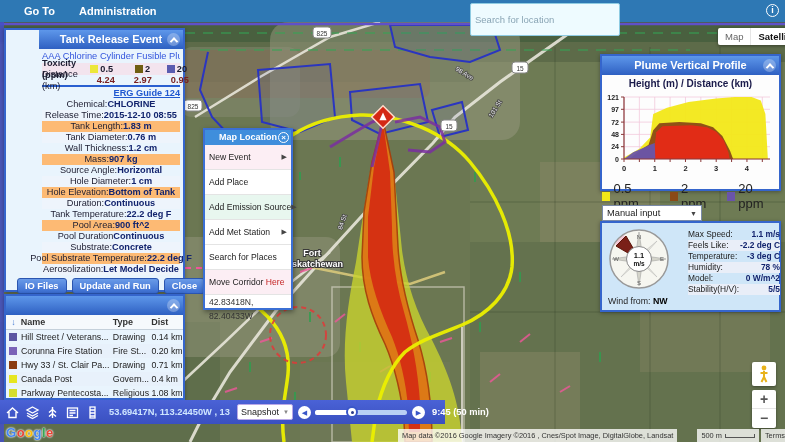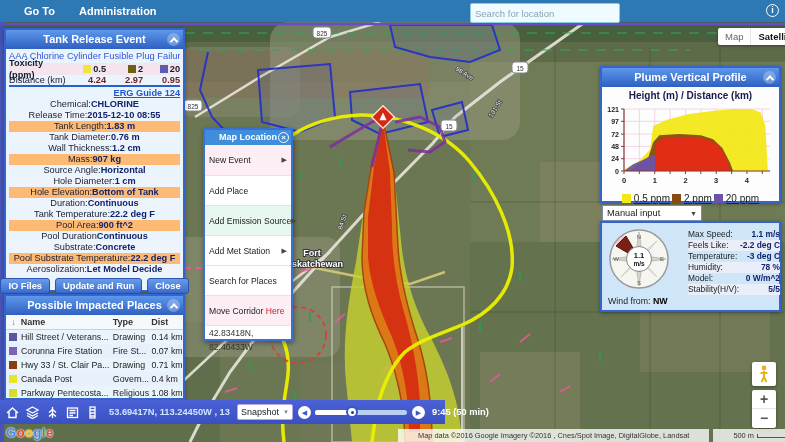--- a/index.html
+++ b/index.html
@@ -3,42 +3,42 @@
 <meta charset="utf-8">
 <style>
   html,body{margin:0;padding:0;background:#222;}
   *{box-sizing:border-box;font-family:"Liberation Sans",sans-serif;}
   #app{position:relative;width:785px;height:442px;overflow:hidden;background:#6b7752;}
   svg text{font-family:"Liberation Sans",sans-serif;}
 
   
   #top-bar{position:absolute;left:0;top:0;width:785px;height:22px;background:#2e78b4;z-index:40;display:flex;align-items:center;}
   .menu-item{color:#fff;font-size:11px;font-weight:bold;margin-left:24px;cursor:pointer;}
-  #search-input{position:absolute;left:470px;top:3px;width:150px;height:20px;background:#eefbff;border:1px solid #8ecbe2;font-size:9.5px;color:#333;padding:0 4px;border-radius:2px;}
+  #search-input{position:absolute;left:470px;top:3px;width:150px;height:33px;background:#eefbff;border:1px solid #8ecbe2;font-size:9.5px;color:#333;padding:0 4px;border-radius:2px;}
   #search-input::placeholder{color:#8aa5b5;}
   #info-icon{position:absolute;right:6px;top:4px;width:13px;height:13px;border:1.5px solid #fff;border-radius:50%;color:#fff;font-size:9px;font-weight:bold;text-align:center;line-height:11px;}
 
   
   #map-type{position:absolute;left:718px;top:28px;height:17px;display:flex;z-index:30;box-shadow:0 1px 3px rgba(0,0,0,.4);}
   #map-type div{background:#fff;font-size:9.5px;padding:0 7px;line-height:17px;cursor:pointer;}
   #btn-map{color:#666;border-right:1px solid #e5e5e5;border-radius:2px 0 0 2px;}
   #btn-satellite{color:#111;font-weight:bold;border-radius:0 2px 2px 0;}
   #pegman-box{position:absolute;left:752px;top:362px;width:24px;height:24px;background:#fff;border-radius:2px;z-index:30;box-shadow:0 1px 3px rgba(0,0,0,.4);display:flex;align-items:center;justify-content:center;cursor:pointer;}
   #zoom-box{position:absolute;left:752px;top:390px;width:24px;height:38px;background:#fff;border-radius:2px;z-index:30;box-shadow:0 1px 3px rgba(0,0,0,.4);}
   #zoom-box div{height:19px;text-align:center;font-size:14px;font-weight:bold;color:#555;line-height:18px;cursor:pointer;}
   #zoom-in{border-bottom:1px solid #e5e5e5;}
 
   
   .panel{position:absolute;border:2px solid #3565cc;background:#e9f4fd;z-index:20;box-shadow:0 1px 4px rgba(0,0,20,.35);}
   .panel-header{height:19px;background:linear-gradient(#5e97ea,#2e60c2);color:#fff;font-size:11px;font-weight:bold;text-align:center;line-height:19px;position:relative;}
   .chev-btn{position:absolute;right:3px;top:3px;width:13px;height:13px;border-radius:50%;background:rgba(255,255,255,.28);cursor:pointer;display:flex;align-items:center;justify-content:center;}
   .chev-btn i{display:block;width:6px;height:6px;border-top:2px solid #fff;border-left:2px solid #fff;transform:rotate(45deg) translate(1px,1px);}
 
   
-  #tank-panel{left:4px;top:28px;width:181px;height:264px;}
+  #tank-panel{left:4px;top:28px;width:181px;height:264px;padding-left:33px;}
   #tank-body{padding:1px 3px;font-size:9.2px;color:#1a1a2e;}
   #tank-subtitle{color:#3355dd;font-size:9.3px;height:13px;line-height:13px;white-space:nowrap;overflow:hidden;}
   .lg-row{display:flex;align-items:center;height:12px;line-height:12px;}
   .lg-row.tox{background:#f3e4ee;font-weight:bold;}
   .lg-label{flex:1;}
   .lg-col{width:37px;display:flex;justify-content:flex-end;align-items:center;gap:2px;}
   .lg-col .val{color:#7a2020;font-weight:bold;}
   .swatch{display:inline-block;width:8px;height:8px;}
   #dist-row{border-bottom:2px solid #2a5fd0;}
   #erg-row{text-align:right;height:12px;line-height:12px;}
@@ -62,33 +62,33 @@
   .imp-row:nth-child(even){background:#e8f1fb;}
   .imp-sw{width:8px;height:8px;margin:0 4px 0 3px;flex:none;}
   .imp-name{width:93px;overflow:hidden;}
   .imp-type{width:39px;overflow:hidden;}
   .imp-dist{width:32px;}
 
   
   #map-popup{position:absolute;left:203px;top:128px;width:90px;background:#fff;border:2px solid #3b6fd4;z-index:25;box-shadow:1px 2px 5px rgba(0,0,0,.4);}
   #popup-header{height:15px;background:#3f8edc;color:#fff;font-weight:bold;font-size:9px;text-align:center;line-height:15px;position:relative;}
   #popup-close{position:absolute;right:2px;top:2px;width:11px;height:11px;border:1.2px solid #fff;border-radius:50%;color:#fff;font-size:8px;line-height:9px;text-align:center;cursor:pointer;}
-  .pm-item{display:flex;align-items:center;justify-content:space-between;height:30px;font-size:8.6px;color:#222;padding:0 4px;border-top:1px solid #e4e4e4;cursor:pointer;white-space:nowrap;}
+  .pm-item{display:flex;align-items:center;justify-content:space-between;height:16px;font-size:8.6px;color:#222;padding:12px 4px;border-top:1px solid #e4e4e4;cursor:pointer;white-space:nowrap;}
   .pm-item:first-child{border-top:none;}
   .pm-item:nth-child(1){background:#fceef4;}
   .pm-item:nth-child(3){background:#e8f7ef;}
   .pm-item:nth-child(6){background:#fceef4;}
   .pm-arrow{color:#444;font-size:7px;}
   .pm-accent{color:#c42222;}
   #popup-coords{height:14px;font-size:8.6px;color:#333;padding:0 4px;line-height:14px;border-top:1px solid #e4e4e4;}
 
   
-  #plume-panel{left:600px;top:66px;width:181px;height:137px;background:#fdfdfd;}
+  #plume-panel{left:600px;top:54px;width:181px;height:137px;background:#fdfdfd;}
   #chart-title{font-size:10px;font-weight:bold;color:#1a1a4a;text-align:center;margin-top:3px;}
-  #chart-legend{display:flex;justify-content:center;gap:2px;font-size:10px;color:#222;margin-top:0px;text-decoration:underline;}
+  #chart-legend{display:flex;justify-content:center;gap:12px;font-size:13px;color:#222;margin-top:0px;}
   .cl-item{display:flex;align-items:center;gap:3px;}
   .cl-sw{width:9px;height:9px;display:inline-block;}
 
   
   #manual-select{position:absolute;left:602px;top:205px;width:100px;height:16px;background:#fff;border:1px solid #7a8aa8;z-index:22;font-size:9.3px;color:#222;display:flex;align-items:center;justify-content:space-between;padding:0 4px;cursor:pointer;}
   #manual-caret{font-size:7px;color:#444;}
   #weather-panel{left:600px;top:221px;width:181px;height:91px;background:#cfe6f8;}
   #wx-rows{position:absolute;left:86px;top:6px;width:92px;}
   .wx-row{display:flex;justify-content:space-between;height:11px;line-height:11px;font-size:8.4px;color:#222;white-space:nowrap;}
   .wx-row:nth-child(even){background:#e9eef8;}
@@ -105,22 +105,22 @@
   .round-btn{width:13px;height:13px;border-radius:50%;background:#fff;color:#3a57c8;font-size:7px;text-align:center;line-height:13px;margin-left:5px;cursor:pointer;flex:none;}
   #time-track{position:relative;width:92px;height:5px;background:#b9d0f4;border-radius:3px;margin-left:4px;flex:none;cursor:pointer;}
   #time-fill{position:absolute;left:0;top:0;height:5px;width:40%;background:#fff;border-radius:3px;}
   #time-handle{position:absolute;left:calc(40% - 6px);top:-4px;width:12px;height:12px;background:#fff;border:2px solid #3a57c8;border-radius:50%;cursor:grab;}
   #time-handle::after{content:"";position:absolute;left:3px;top:3px;width:3px;height:3px;background:#2a3a88;border-radius:50%;}
   #bb-time{color:#fff;font-size:9.3px;font-weight:bold;margin-left:7px;white-space:nowrap;}
 
   
   #google-logo{position:absolute;left:6px;top:425px;z-index:36;font-size:13px;font-weight:bold;letter-spacing:.5px;text-shadow:0 0 2px #fff,0 0 2px #fff;}
   #attribution{position:absolute;left:398px;top:429px;width:387px;height:13px;z-index:36;display:flex;font-size:7.4px;color:#333;}
-  .attr-seg{background:rgba(255,255,255,.78);padding:0 20px;line-height:13px;white-space:nowrap;}
-  #attr-scale{display:flex;align-items:center;gap:3px;margin-left:4px;}
+  .attr-seg{background:rgba(255,255,255,.78);padding:0 4px;line-height:13px;white-space:nowrap;}
+  #attr-scale{display:flex;align-items:center;gap:3px;margin-left:20px;}
   #scale-bar{display:inline-block;width:30px;height:4px;border:1px solid #555;border-top:none;}
   #attr-terms,#attr-report{margin-left:2px;cursor:pointer;}
 </style>
 </head>
 <body>
 
 <div id="app">
 
   <svg id="map-svg" width="785" height="420" viewBox="0 0 785 420" style="position:absolute;left:0;top:22px;z-index:1;">
 
@@ -384,21 +384,20 @@
       <div id="tank-buttons">
         <button class="blue-btn">IO Files</button>
         <button class="blue-btn">Update and Run</button>
         <button class="blue-btn">Close</button>
       </div>
     </div>
   </div>
 
   <div id="impacted-panel" class="panel">
     <div class="panel-header">
-      <span>Possible Impacted Places</span>
       <span class="chev-btn">
           <i></i>
         </span>
     </div>
     <div id="imp-thead">
       <span class="c-sort">↓</span>
       <span class="c-name">Name</span>
       <span class="c-type">Type</span>
       <span class="c-dist">Dist</span>
     </div>
@@ -406,21 +405,21 @@
         <div class="imp-row">
           <span class="imp-sw" style="background: rgb(91, 85, 162);"></span>
           <span class="imp-name">Hill Street / Veterans...</span>
           <span class="imp-type">Drawing</span>
           <span class="imp-dist">0.14 km</span>
         </div>
         <div class="imp-row">
           <span class="imp-sw" style="background: rgb(122, 98, 184);"></span>
           <span class="imp-name">Corunna Fire Station</span>
           <span class="imp-type">Fire St...</span>
-          <span class="imp-dist">0.07 km</span>
+          <span class="imp-dist">0.20 km</span>
         </div>
         <div class="imp-row">
           <span class="imp-sw" style="background: rgb(138, 60, 16);"></span>
           <span class="imp-name">Hwy 33 / St. Clair Pa...</span>
           <span class="imp-type">Drawing</span>
           <span class="imp-dist">0.71 km</span>
         </div>
         <div class="imp-row">
           <span class="imp-sw" style="background: rgb(230, 230, 34);"></span>
           <span class="imp-name">Canada Post</span>

